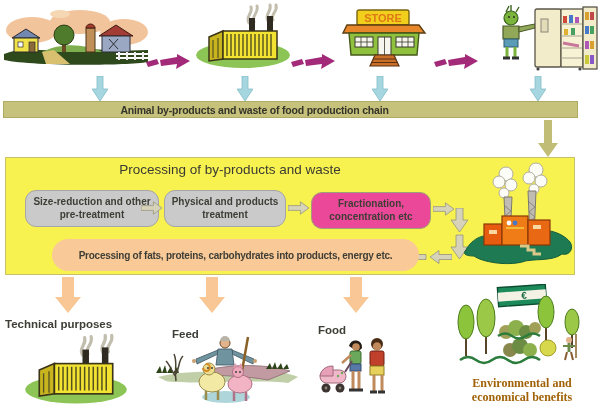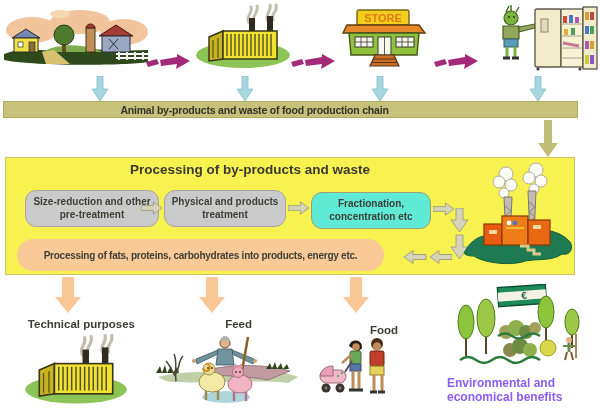--- a/index.html
+++ b/index.html
@@ -6,32 +6,32 @@
   #canvas{position:relative;width:600px;height:410px;background:#ffffff;overflow:hidden;
           font-family:"Liberation Sans",sans-serif;border-radius:14px;}
   .abs{position:absolute;}
   .banner{position:absolute;left:3px;top:101px;width:575px;height:17px;background:#c6c17b;
           border:1px solid #b0ab62;box-sizing:border-box;display:flex;align-items:center;
           justify-content:center;padding-right:72px;}
   .banner span{font-size:10.5px;font-weight:bold;color:#34342a;letter-spacing:-0.2px;}
   .ybox{position:absolute;left:5px;top:157px;width:570px;height:118px;background:#f8f251;
         border:1.5px solid #c9c06a;box-sizing:border-box;}
   .ytitle{position:absolute;left:5px;top:162px;width:450px;text-align:center;
-          font-size:13.5px;font-weight:bold;color:#3a3a32;margin-left:20px;}
+          font-size:13.5px;font-weight:normal;color:#3a3a32;}
   .step-box{position:absolute;background:#cacaca;border:1px solid #a6a6a6;border-radius:11px;
             display:flex;align-items:center;justify-content:center;text-align:center;
             font-weight:bold;font-size:10px;line-height:1.22;color:#3e3e36;
             padding:2px 6px;box-sizing:border-box;}
-  .step-box.olive{background:#5eead4;border-color:#9e9e78;}
-  .result-box{position:absolute;left:17px;top:239px;width:367px;height:32px;background:#f9c997;
+  .step-box.olive{background:#ec4899;border-color:#9e9e78;}
+  .result-box{position:absolute;left:52px;top:239px;width:367px;height:32px;background:#f9c997;
               border-radius:16px;display:flex;align-items:center;justify-content:center;
               font-weight:bold;font-size:10px;letter-spacing:-0.25px;white-space:nowrap;
               color:#3e3e36;}
-  .lbl{position:absolute;text-align:right;font-weight:bold;font-size:11.5px;color:#3e3e36;}
-  .lbl2{position:absolute;text-align:left;font-weight:bold;font-size:12px;color:#8b5cf6;line-height:1.15;}
+  .lbl{position:absolute;text-align:left;font-weight:bold;font-size:11.5px;color:#3e3e36;}
+  .lbl2{position:absolute;text-align:center;font-weight:bold;font-size:12px;color:#a16207;line-height:1.15;font-family:Liberation Serif, serif;}
 </style>
 </head>
 <body>
 
 <div id="canvas">
 
   <svg width="0" height="0" style="position:absolute" aria-hidden="true">
     <defs>
       <symbol id="sym-factory" viewBox="0 0 100 66">
         <ellipse cx="50" cy="52" rx="47" ry="13" fill="#8cc455"></ellipse>
@@ -226,21 +226,21 @@
       <use href="#sym-orange-darrow"></use>
     </svg>
   <svg class="abs" style="left:199px;top:277px;width:26px;height:36px">
       <use href="#sym-orange-darrow"></use>
     </svg>
   <svg class="abs" style="left:343px;top:277px;width:26px;height:36px">
       <use href="#sym-orange-darrow"></use>
     </svg>
 
   <div class="lbl" style="left:5px;top:318px;width:130px">Technical purposes</div>
-  <div class="lbl" style="left:172px;top:318px;width:80px">Feed</div>
+  <div class="lbl" style="left:172px;top:328px;width:80px">Feed</div>
   <div class="lbl" style="left:318px;top:324px;width:80px">Food</div>
 
   <svg class="abs" style="left:22px;top:333px;width:108px;height:72px">
       <use href="#sym-factory"></use>
     </svg>
 
   <svg class="abs" style="left:148px;top:334px;width:155px;height:74px" viewBox="0 0 155 72">
     <path d="M10 42 C40 34 70 38 100 36 C120 34 142 38 150 42 L140 48 C110 44 40 50 18 46 Z" fill="#c0cfa8"></path>
     <path d="M58 35 C90 28 122 30 142 36 L120 45 C100 41 70 41 58 39 Z" fill="#c29aa2" stroke="#8a6a70" stroke-width="0.8"></path>
     <path d="M8 38 l4 -7 2 7 3 -8 2 8 4 -7 2 7 4 -6 2 6 z" fill="#2c4418"></path>

